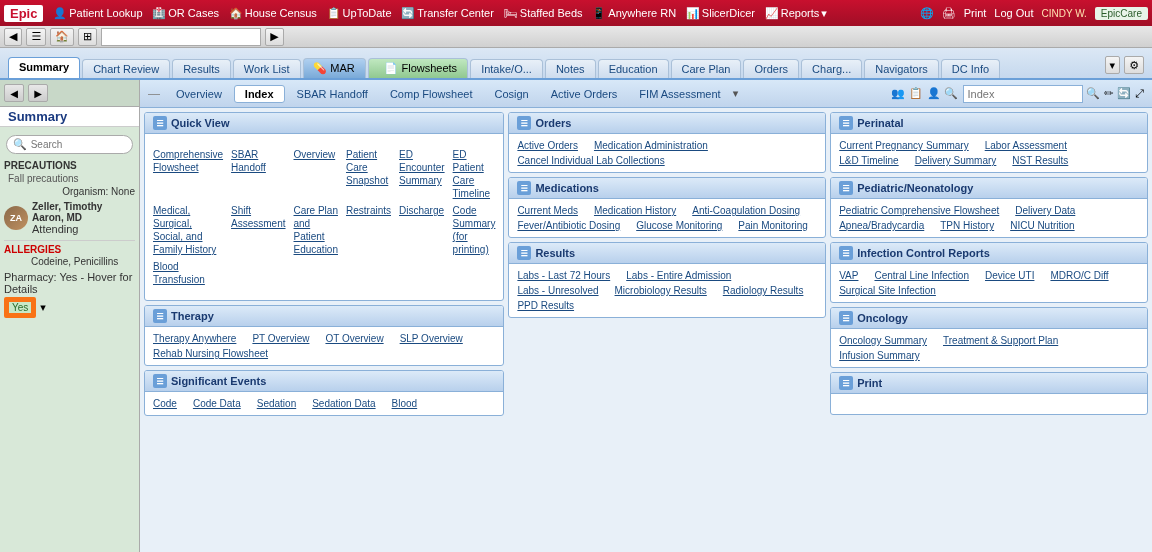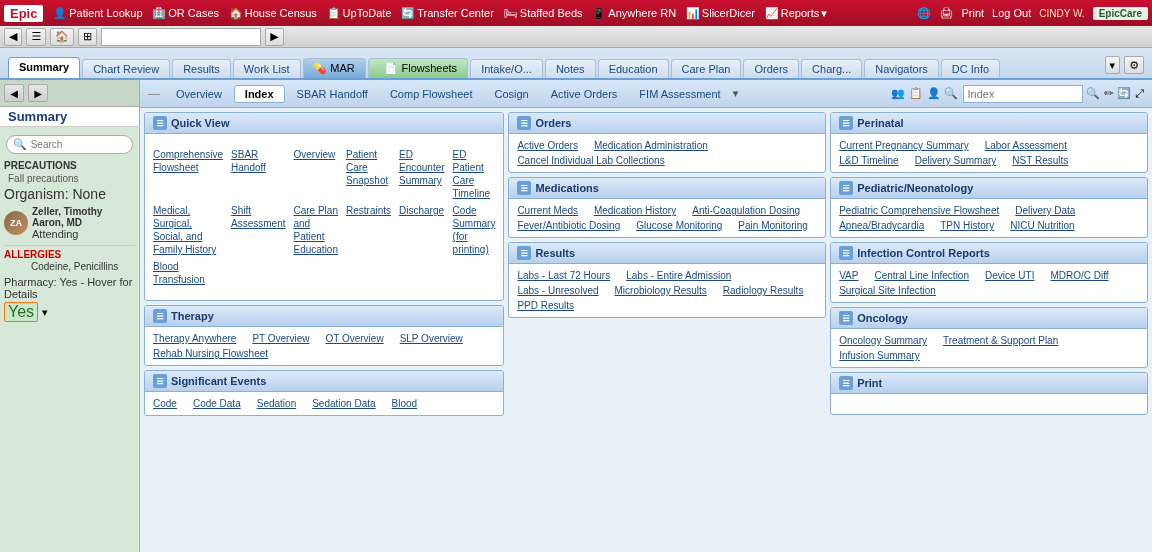--- a/index.html
+++ b/index.html
@@ -37,21 +37,21 @@
       margin-left: auto;
       display: flex;
       align-items: center;
       gap: 8px;
       color: white;
       font-size: 10px;
     }
     .epiccare-btn {
       background: #e8f4e8;
       color: #2a5c2a;
-      font-weight: bold;
+      font-weight: normal;
       padding: 1px 6px;
       border-radius: 2px;
       font-size: 10px;
     }
     .user-name { color: #ffe0b0; font-size: 10px; }
 
     
     .toolbar2 {
       background: linear-gradient(to bottom, #e8e8e8, #d0d0d0);
       height: 22px;
@@ -193,23 +193,24 @@
       font-weight: bold;
       color: #333;
       padding: 2px 0;
     }
     .precautions-sub {
       font-size: 10px;
       color: #555;
       padding: 0 4px;
     }
     .organism-row {
-      font-size: 14px;
+      font-size: 10px;
       color: #333;
       padding: 2px 0;
+      text-align: right;
     }
     .doctor-row {
       display: flex;
       align-items: center;
       gap: 4px;
       padding: 2px 0;
     }
     .avatar {
       width: 24px;
       height: 24px;
@@ -230,24 +231,24 @@
       font-weight: bold;
       color: #cc0000;
       padding: 3px 0 1px 0;
       border-top: 1px solid #ccc;
       margin-top: 3px;
     }
     .allergies-list { font-size: 10px; color: #333; margin-left: 27px; }
     .pharmacy-row { font-size: 10px; color: #333; margin-top: 4px; }
     .yes-badge {
       background: #c8e8c8;
-      border: 1px solid #f97316;
+      border: 5px solid #f97316;
       border-radius: 2px;
       padding: 0 3px;
-      font-size: 16px;
+      font-size: 10px;
       color: #2a6a2a;
       cursor: pointer;
     }
 
     
     .content-area {
       flex: 1;
       display: flex;
       flex-direction: column;
       background: #e8f0f8;

